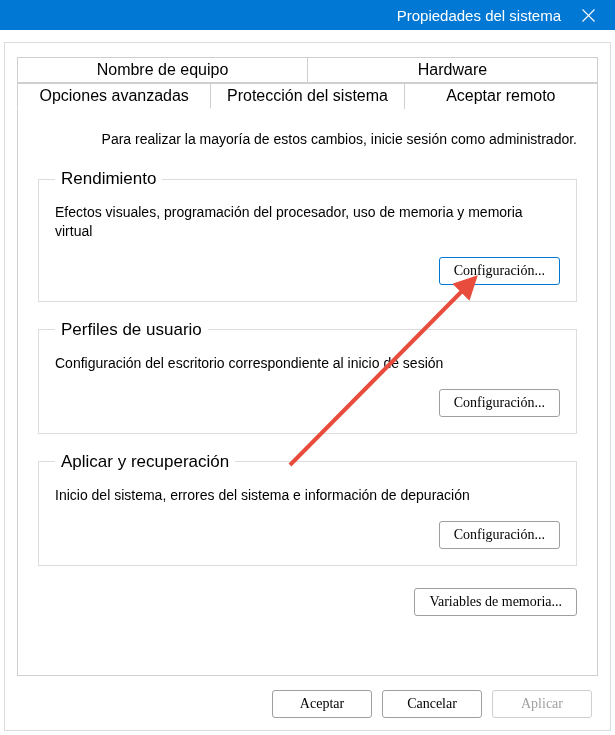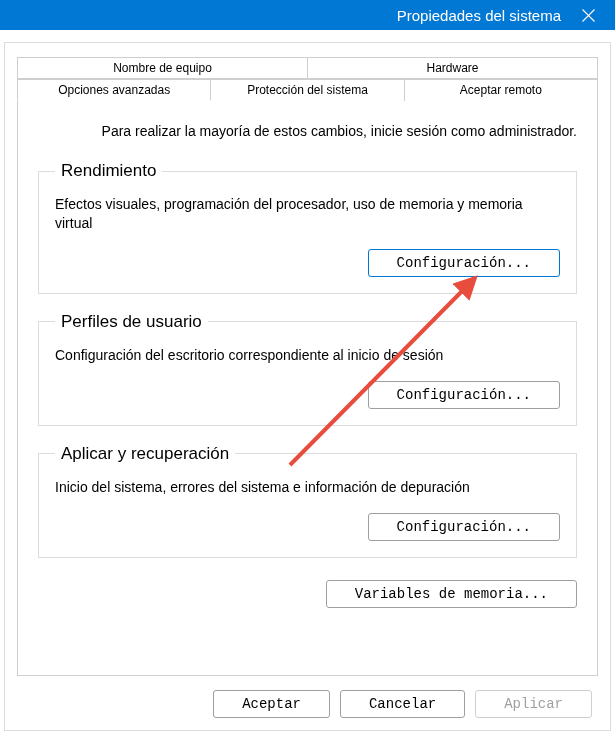--- a/index.html
+++ b/index.html
@@ -41,21 +41,21 @@
       bottom: 4px;
       border: 1px solid #dcdcdc;
       padding: 14px 12px 12px 12px;
       display: flex;
       flex-direction: column;
       background: #fff;
     }
     .tabs {
       display: flex;
       flex-wrap: wrap;
-      font-size: 12px;
+      font-size: 16px;
       position: relative;
     }
     .tabrow {
       display: flex;
       width: 100%;
     }
     .tab {
       border: 1px solid #cfcfcf;
       border-bottom: none;
       padding: 3px 0;
@@ -102,24 +102,24 @@
       line-height: 1.35;
     }
     .btn-row {
       display: flex;
       justify-content: flex-end;
       margin-top: 16px;
     }
     .btn {
       border: 1px solid #9f9f9f;
       background: #fff;
-      padding: 5px 28px;
+      padding: 5px 14px;
       font-size: 14px;
       cursor: pointer;
-      font-family: Liberation Mono, monospace;
+      font-family: Liberation Serif, serif;
       min-width: 100px;
       border-radius: 3px;
     }
     .btn-primary {
       border-color: #0078d4;
     }
     .env-row {
       display: flex;
       justify-content: flex-end;
       margin-top: 4px;

